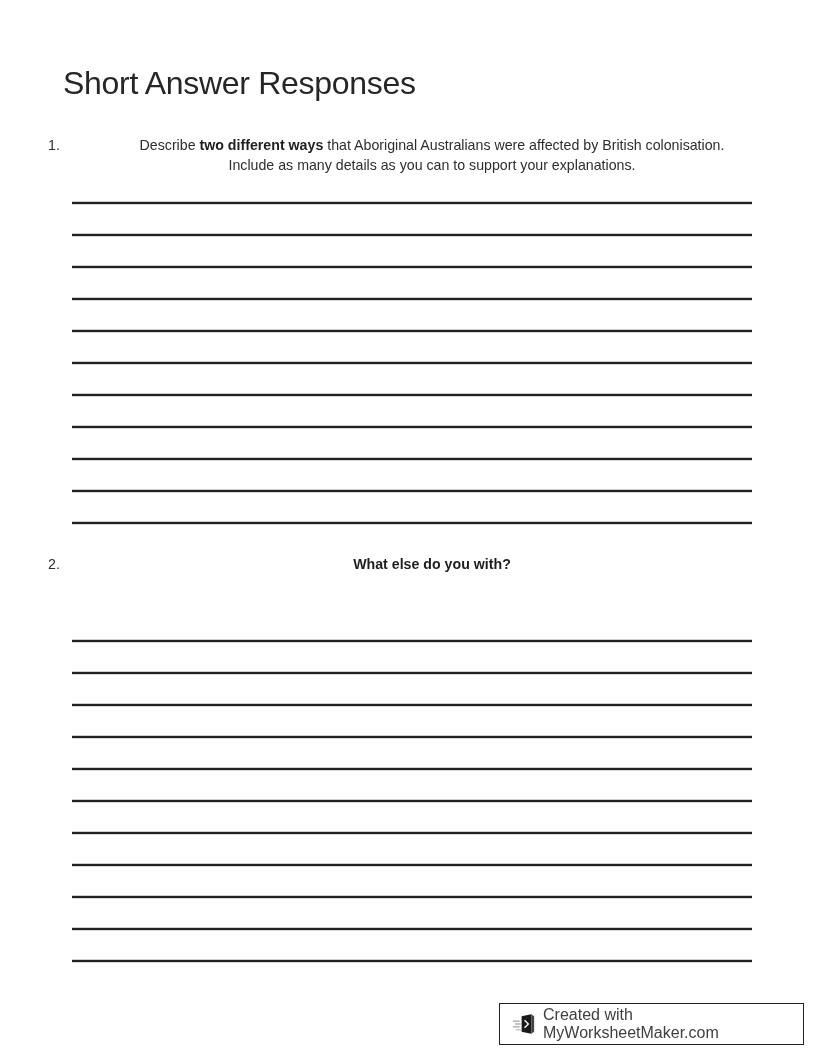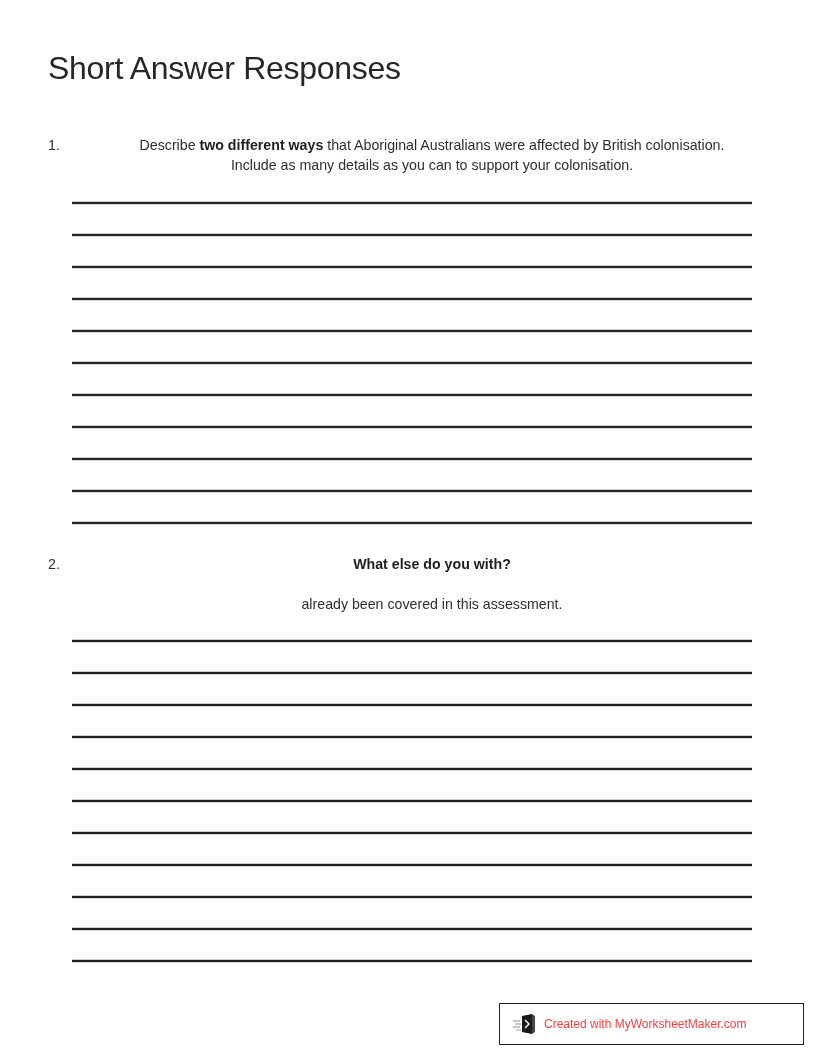--- a/index.html
+++ b/index.html
@@ -1,37 +1,37 @@
 <!DOCTYPE html>
 <html><head>
 <meta charset="utf-8">
 <style>
   html, body { margin: 0; padding: 0; background: #ffffff; }
   body { width: 816px; height: 1056px; position: relative; overflow: hidden; font-family: "DejaVu Sans", "Liberation Sans", sans-serif; color: #2b2b2b; }
-  .title { position: absolute; left: 48px; top: 48px; font-size: 32px; font-weight: normal; letter-spacing: -0.3px; color: #262626; margin: 0; line-height: 40px; font-family: "Liberation Sans", sans-serif; }
+  .title { position: absolute; left: 48px; top: 48px; font-size: 32px; font-weight: normal; letter-spacing: -0.3px; color: #262626; margin: 15px; line-height: 40px; font-family: "Liberation Sans", sans-serif; }
   .question { position: absolute; left: 48px; width: 740px; font-size: 14.2px; line-height: 20px; color: #2e2e2e; font-family: "Liberation Sans", sans-serif; }
   .q-num { position: absolute; left: 0; top: 0; width: 24px; }
   .q-text { margin-left: 28px; text-align: center; }
   .q-text b { font-weight: bold; color: #1e1e1e; }
   .lines { position: absolute; left: 72px; width: 680px; }
   .line { position: absolute; left: 0; width: 680px; height: 2px; background: #222222; box-shadow: 0 -1px 0 #cfcfcf, 0 1px 0 #d9d9d9; }
   .footer { position: absolute; left: 499px; top: 1003px; width: 305px; height: 42px; border: 1.5px solid #222; box-sizing: border-box; display: flex; align-items: center; padding-left: 12px; }
   .footer-icon { width: 26px; height: 22px; margin-right: 6px; }
-  .footer-text { font-size: 12px; color: #ef4444; font-family: "Liberation Sans", sans-serif; }
+  .footer-text { font-size: 16px; color: #404040; font-family: "Liberation Sans", sans-serif; }
 </style>
 </head>
 <body>
 
 <h1 class="title">Short Answer Responses</h1>
 
 <div class="question" style="top:135px;">
   <span class="q-num">1.</span>
   <div class="q-text">
     <span>Describe </span><b>two different ways</b><span> that Aboriginal Australians were affected by British colonisation.</span><br>
-    <span>Include as many details as you can to support your colonisation.</span>
+    <span>Include as many details as you can to support your explanations.</span>
   </div>
 </div>
 
 <div class="lines" id="lines1" style="top:202px;">
     <div class="line" style="top: 0px;"></div>
     <div class="line" style="top: 32px;"></div>
     <div class="line" style="top: 64px;"></div>
     <div class="line" style="top: 96px;"></div>
     <div class="line" style="top: 128px;"></div>
     <div class="line" style="top: 160px;"></div>
@@ -40,21 +40,20 @@
     <div class="line" style="top: 256px;"></div>
     <div class="line" style="top: 288px;"></div>
     <div class="line" style="top: 320px;"></div>
   </div>
 
 <div class="question" style="top:554px;">
   <span class="q-num">2.</span>
   <div class="q-text">
     <b>What else do you with?</b><br>
     <br>
-    <span>already been covered in this assessment.</span>
   </div>
 </div>
 
 <div class="lines" id="lines2" style="top:640px;">
     <div class="line" style="top: 0px;"></div>
     <div class="line" style="top: 32px;"></div>
     <div class="line" style="top: 64px;"></div>
     <div class="line" style="top: 96px;"></div>
     <div class="line" style="top: 128px;"></div>
     <div class="line" style="top: 160px;"></div>

